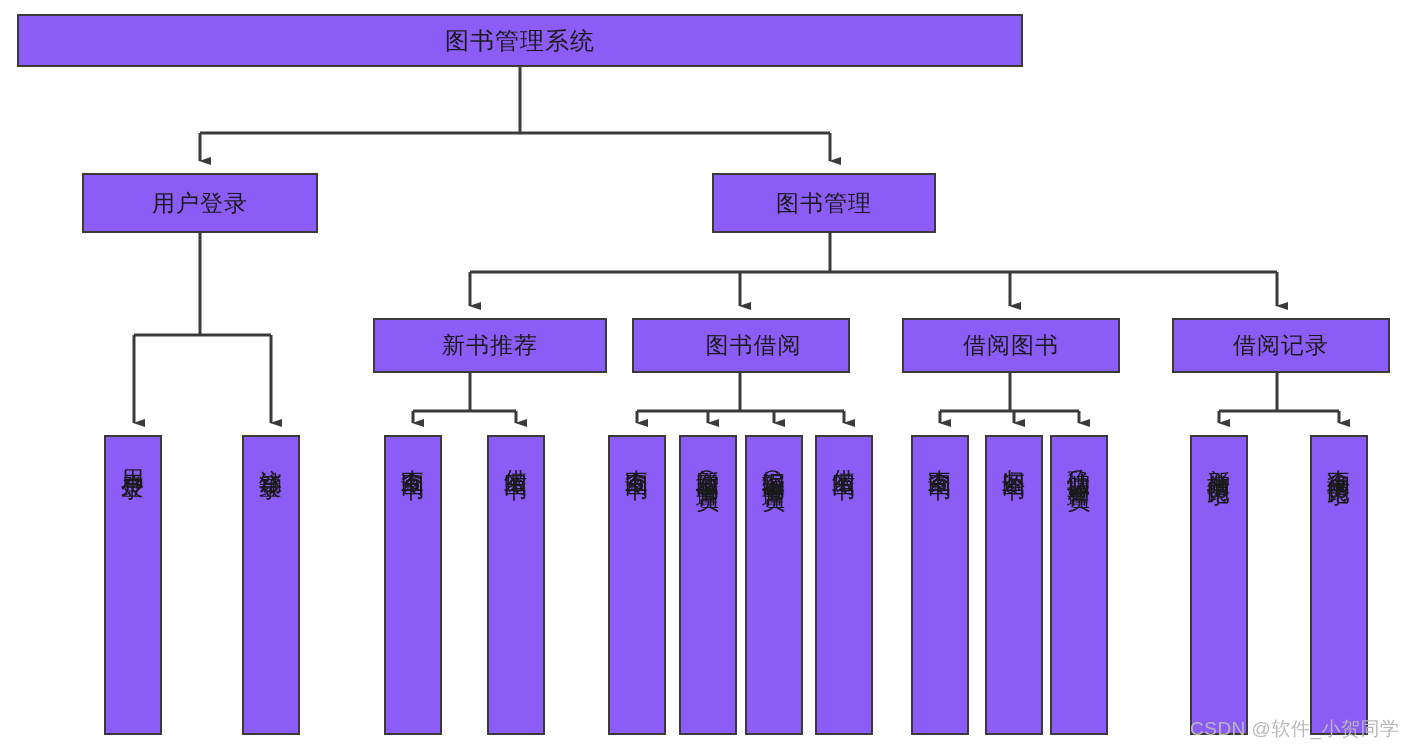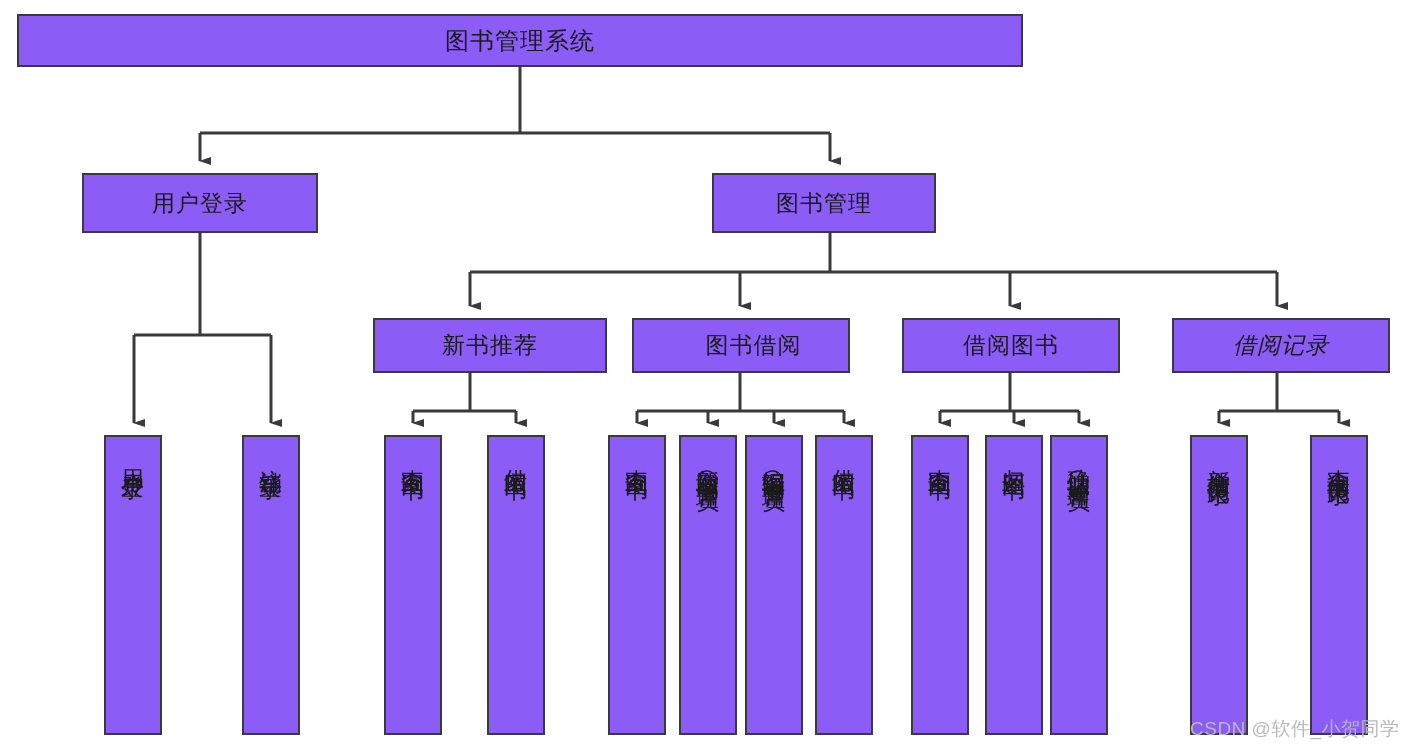--- a/index.html
+++ b/index.html
@@ -129,21 +129,21 @@
 
   <div class="node horiz" style="left:373px;top:318px;width:234px;height:55px;">
     <span>新书推荐</span>
   </div>
   <div class="node horiz" style="left:632px;top:318px;width:218px;height:55px;padding-left:25px;">
     <span>图书借阅</span>
   </div>
   <div class="node horiz" style="left:902px;top:318px;width:218px;height:55px;">
     <span>借阅图书</span>
   </div>
-  <div class="node horiz" style="left:1172px;top:318px;width:218px;height:55px;font-style:italic;">
+  <div class="node horiz" style="left:1172px;top:318px;width:218px;height:55px;">
     <span>借阅记录</span>
   </div>
 
   <div class="node vert" style="left:104px;top:435px;width:58px;height:300px;">
     <span class="vlabel">用户登录</span>
   </div>
   <div class="node vert" style="left:242px;top:435px;width:58px;height:300px;">
     <span class="vlabel">注销登录</span>
   </div>
 

